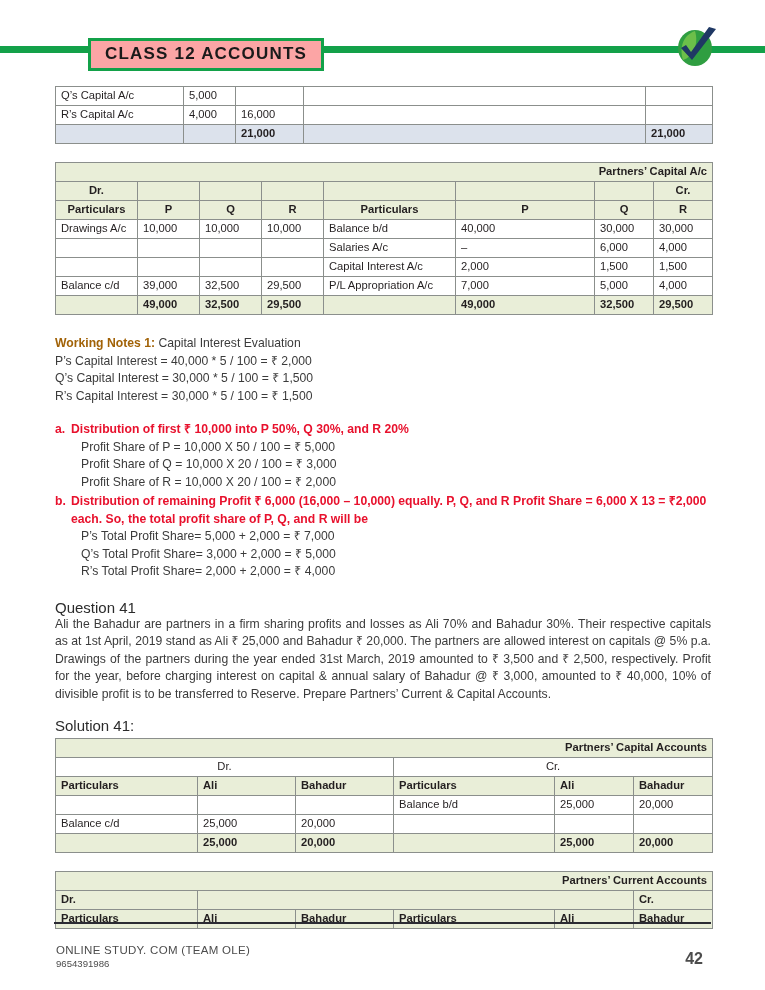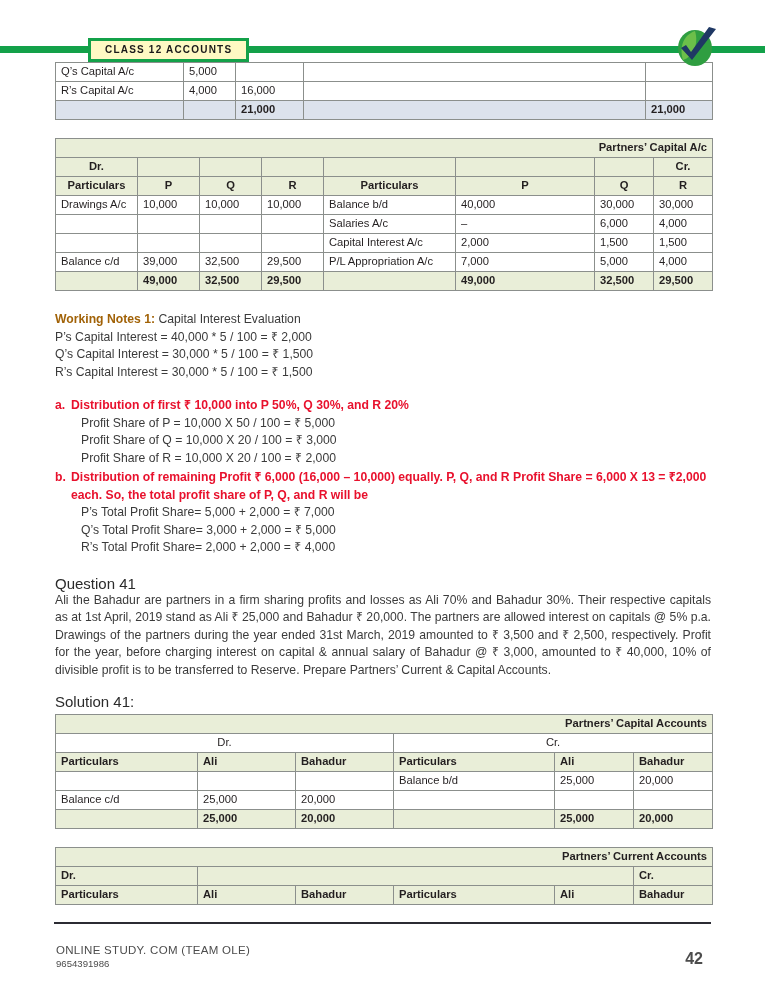--- a/index.html
+++ b/index.html
@@ -25,41 +25,42 @@
     right: 0;
     top: 46px;
     height: 7px;
     background: #13a149;
   }
   .header-badge {
     position: absolute;
     left: 88px;
     top: 38px;
     border: 3px solid #13a149;
-    background: #fef9c3;
+    background: #fca5a5;
     padding: 3px 14px 4px 14px;
-    font-size: 10px;
+    font-size: 17px;
     font-weight: bold;
     letter-spacing: 1.2px;
     color: #1a1a1a;
     z-index: 3;
     white-space: nowrap;
   }
   .header-logo {
     position: absolute;
     right: 40px;
     top: 26px;
     width: 56px;
     height: 48px;
     z-index: 4;
   }
 
   
   .page {
     padding: 0 54px 0 55px;
+    margin-top: 24px;
   }
 
   
   table.acct {
     border-collapse: collapse;
     width: 657px;
     font-size: 11.2px;
     table-layout: fixed;
   }
   table.acct td {

